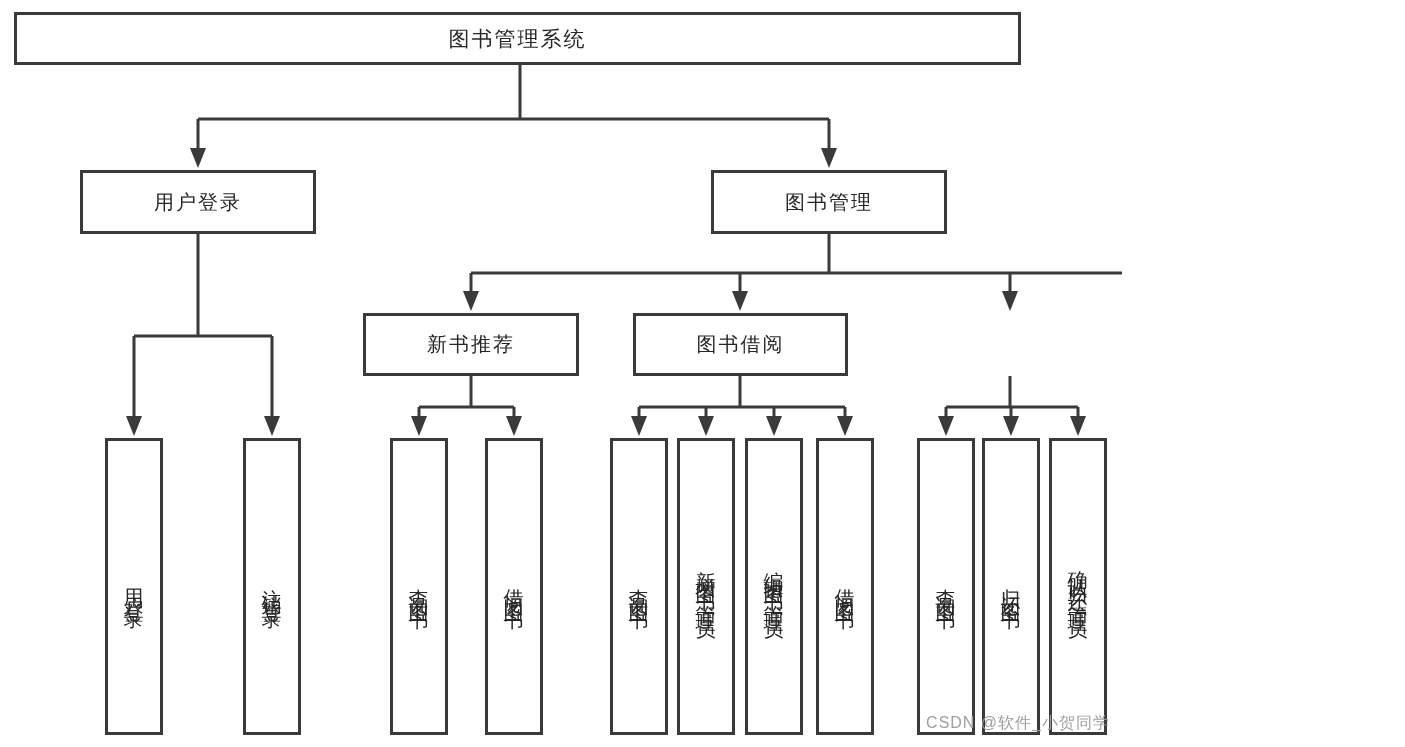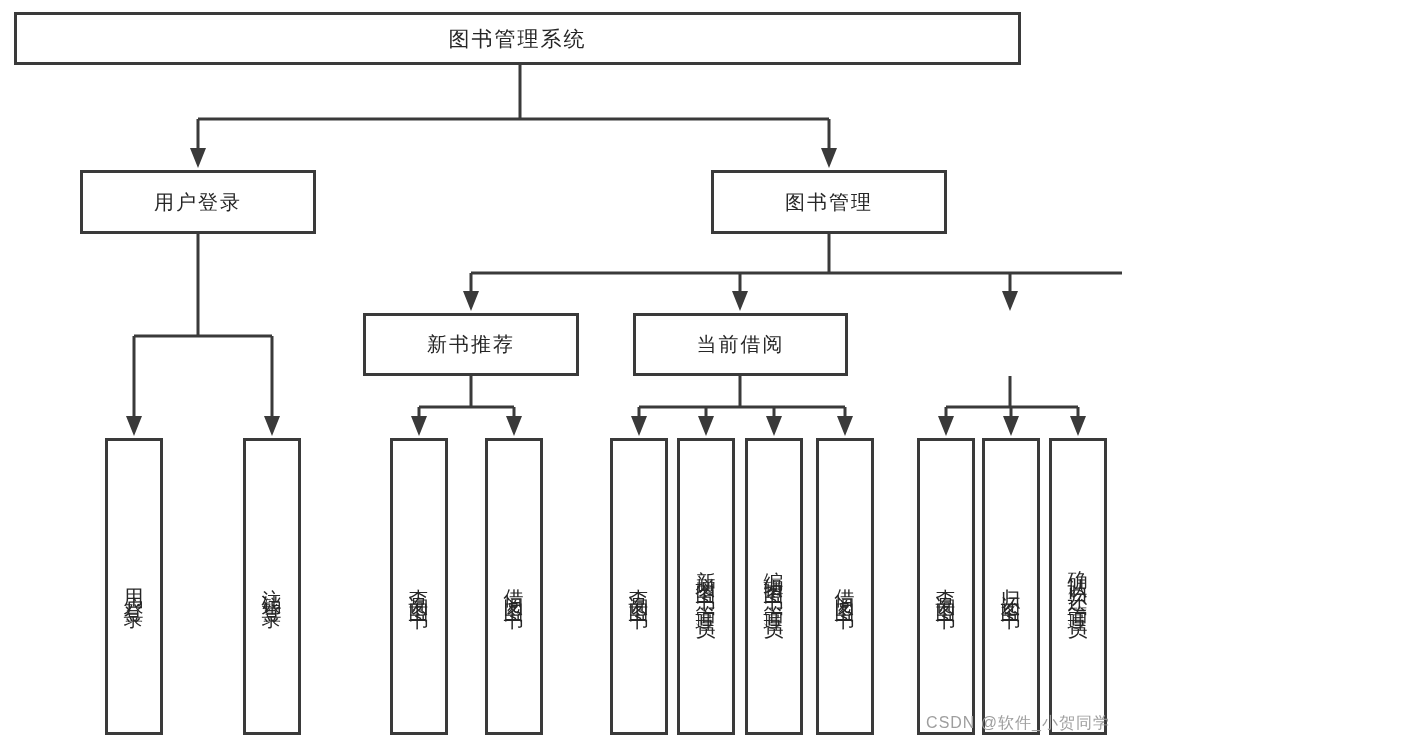--- a/index.html
+++ b/index.html
@@ -110,21 +110,21 @@
     <span class="hlabel">用户登录</span>
   </div>
   <div class="box" style="left:363px; top:313px; width:216px; height:63px">
     <span class="hlabel">新书推荐</span>
   </div>
 
   <div class="box" style="left:711px; top:170px; width:236px; height:64px">
     <span class="hlabel">图书管理</span>
   </div>
   <div class="box" style="left:633px; top:313px; width:215px; height:63px">
-    <span class="hlabel">当前借阅</span>
+    <span class="hlabel">图书借阅</span>
   </div>
 
   <div class="box leaf" style="left:105px">
     <span class="vtext">用户登录</span>
   </div>
   <div class="box leaf" style="left:243px">
     <span class="vtext">注销登录</span>
   </div>
 
   <div class="box leaf" style="left:390px">

